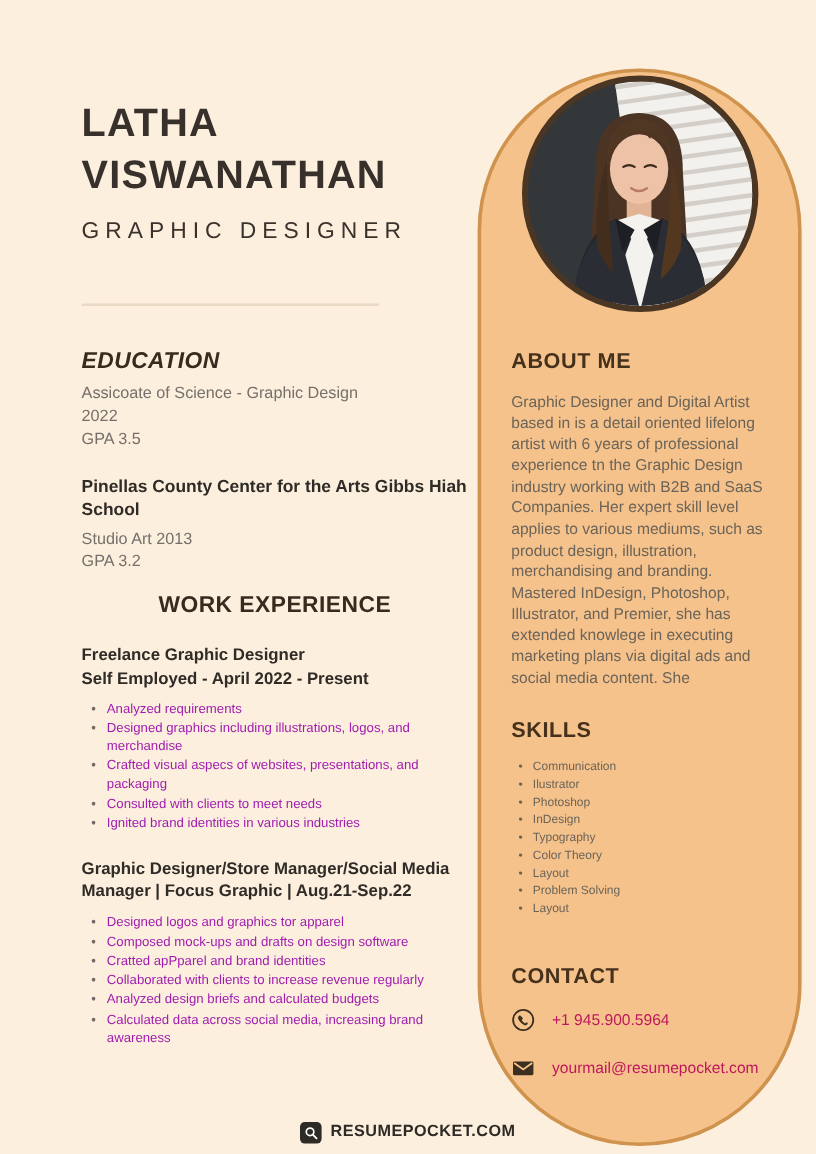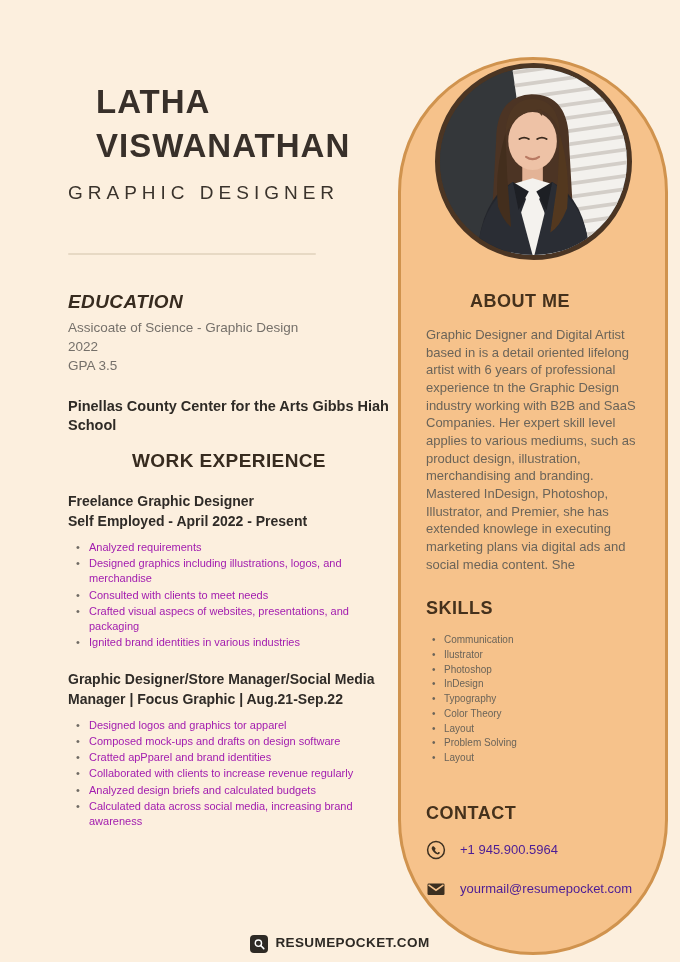--- a/index.html
+++ b/index.html
@@ -18,21 +18,21 @@
     left:68px; top:80px;
     width:322px;
   }
   .name {
     font-size:33px;
     font-weight:bold;
     line-height:1.32;
     letter-spacing:1px;
     color:#38302a;
   }
-  .name span { display:block;margin-left:28px; }
+  .name span { display:block; }
   .role {
     margin-top:15px;
     font-size:19px;
     letter-spacing:5px;
     color:#3a332c;
   }
   .divider {
     margin-top:49px;
     width:248px;
     height:2px;
@@ -111,21 +111,21 @@
     background:#35383a;
   }
   .photo-ring svg { display:block; width:100%; height:100%; }
 
   .cap-heading {
     font-size:18px;
     font-weight:bold;
     letter-spacing:0.5px;
     color:#45311c;
   }
-  .mt-about { margin-top:31px;margin-left:44px; }
+  .mt-about { margin-top:31px; }
   .mt-skills { margin-top:25px; }
   .mt-contact { margin-top:37px; }
 
   .about-text {
     margin-top:14px;
     font-size:13px;
     color:#6b6459;
     line-height:1.36;
   }
 
@@ -150,21 +150,21 @@
   .contact-rows { margin-top:17px; }
   .contact-row {
     display:flex;
     align-items:flex-start;
     gap:14px;
     margin-bottom:16px;
   }
   .contact-row .cicon { flex:0 0 20px; margin-top:-1px; }
   .contact-row .ctext {
     font-size:13px;
-    color:#4c1d95;
+    color:#be185d;
     line-height:1.45;
     word-break:break-all;
   }
 
   
   .footer {
     position:absolute;
     left:0; bottom:9px;
     width:100%;
     display:flex;
@@ -206,35 +206,40 @@
     <div class="detail-lines">
 
     <div>Assicoate of Science - Graphic Design</div>
         <div>2022</div>
         <div>GPA 3.5</div>
       </div>
   </div>
 
   <div>
     <div class="school">Pinellas County Center for the Arts Gibbs Hiah School</div>
+    <div class="detail-lines">
+
+    <div>Studio Art 2013</div>
+        <div>GPA 3.2</div>
+      </div>
   </div>
 
   <div class="section-heading mt-work">WORK EXPERIENCE</div>
 
   <div>
     <div class="job-title">
       <span>Freelance Graphic Designer</span>
       <span>Self Employed - April 2022 - Present</span>
     </div>
     <ul class="bullets">
 
     <li>Analyzed requirements</li>
         <li>Designed graphics including illustrations, logos, and merchandise</li>
+        <li>Crafted visual aspecs of websites, presentations, and packaging</li>
         <li>Consulted with clients to meet needs</li>
-        <li>Crafted visual aspecs of websites, presentations, and packaging</li>
         <li>Ignited brand identities in various industries</li>
       </ul>
   </div>
 
   <div>
     <div class="job-title single">
       <span>Graphic Designer/Store Manager/Social Media Manager | Focus Graphic | Aug.21-Sep.22</span>
     </div>
     <ul class="bullets">
 

